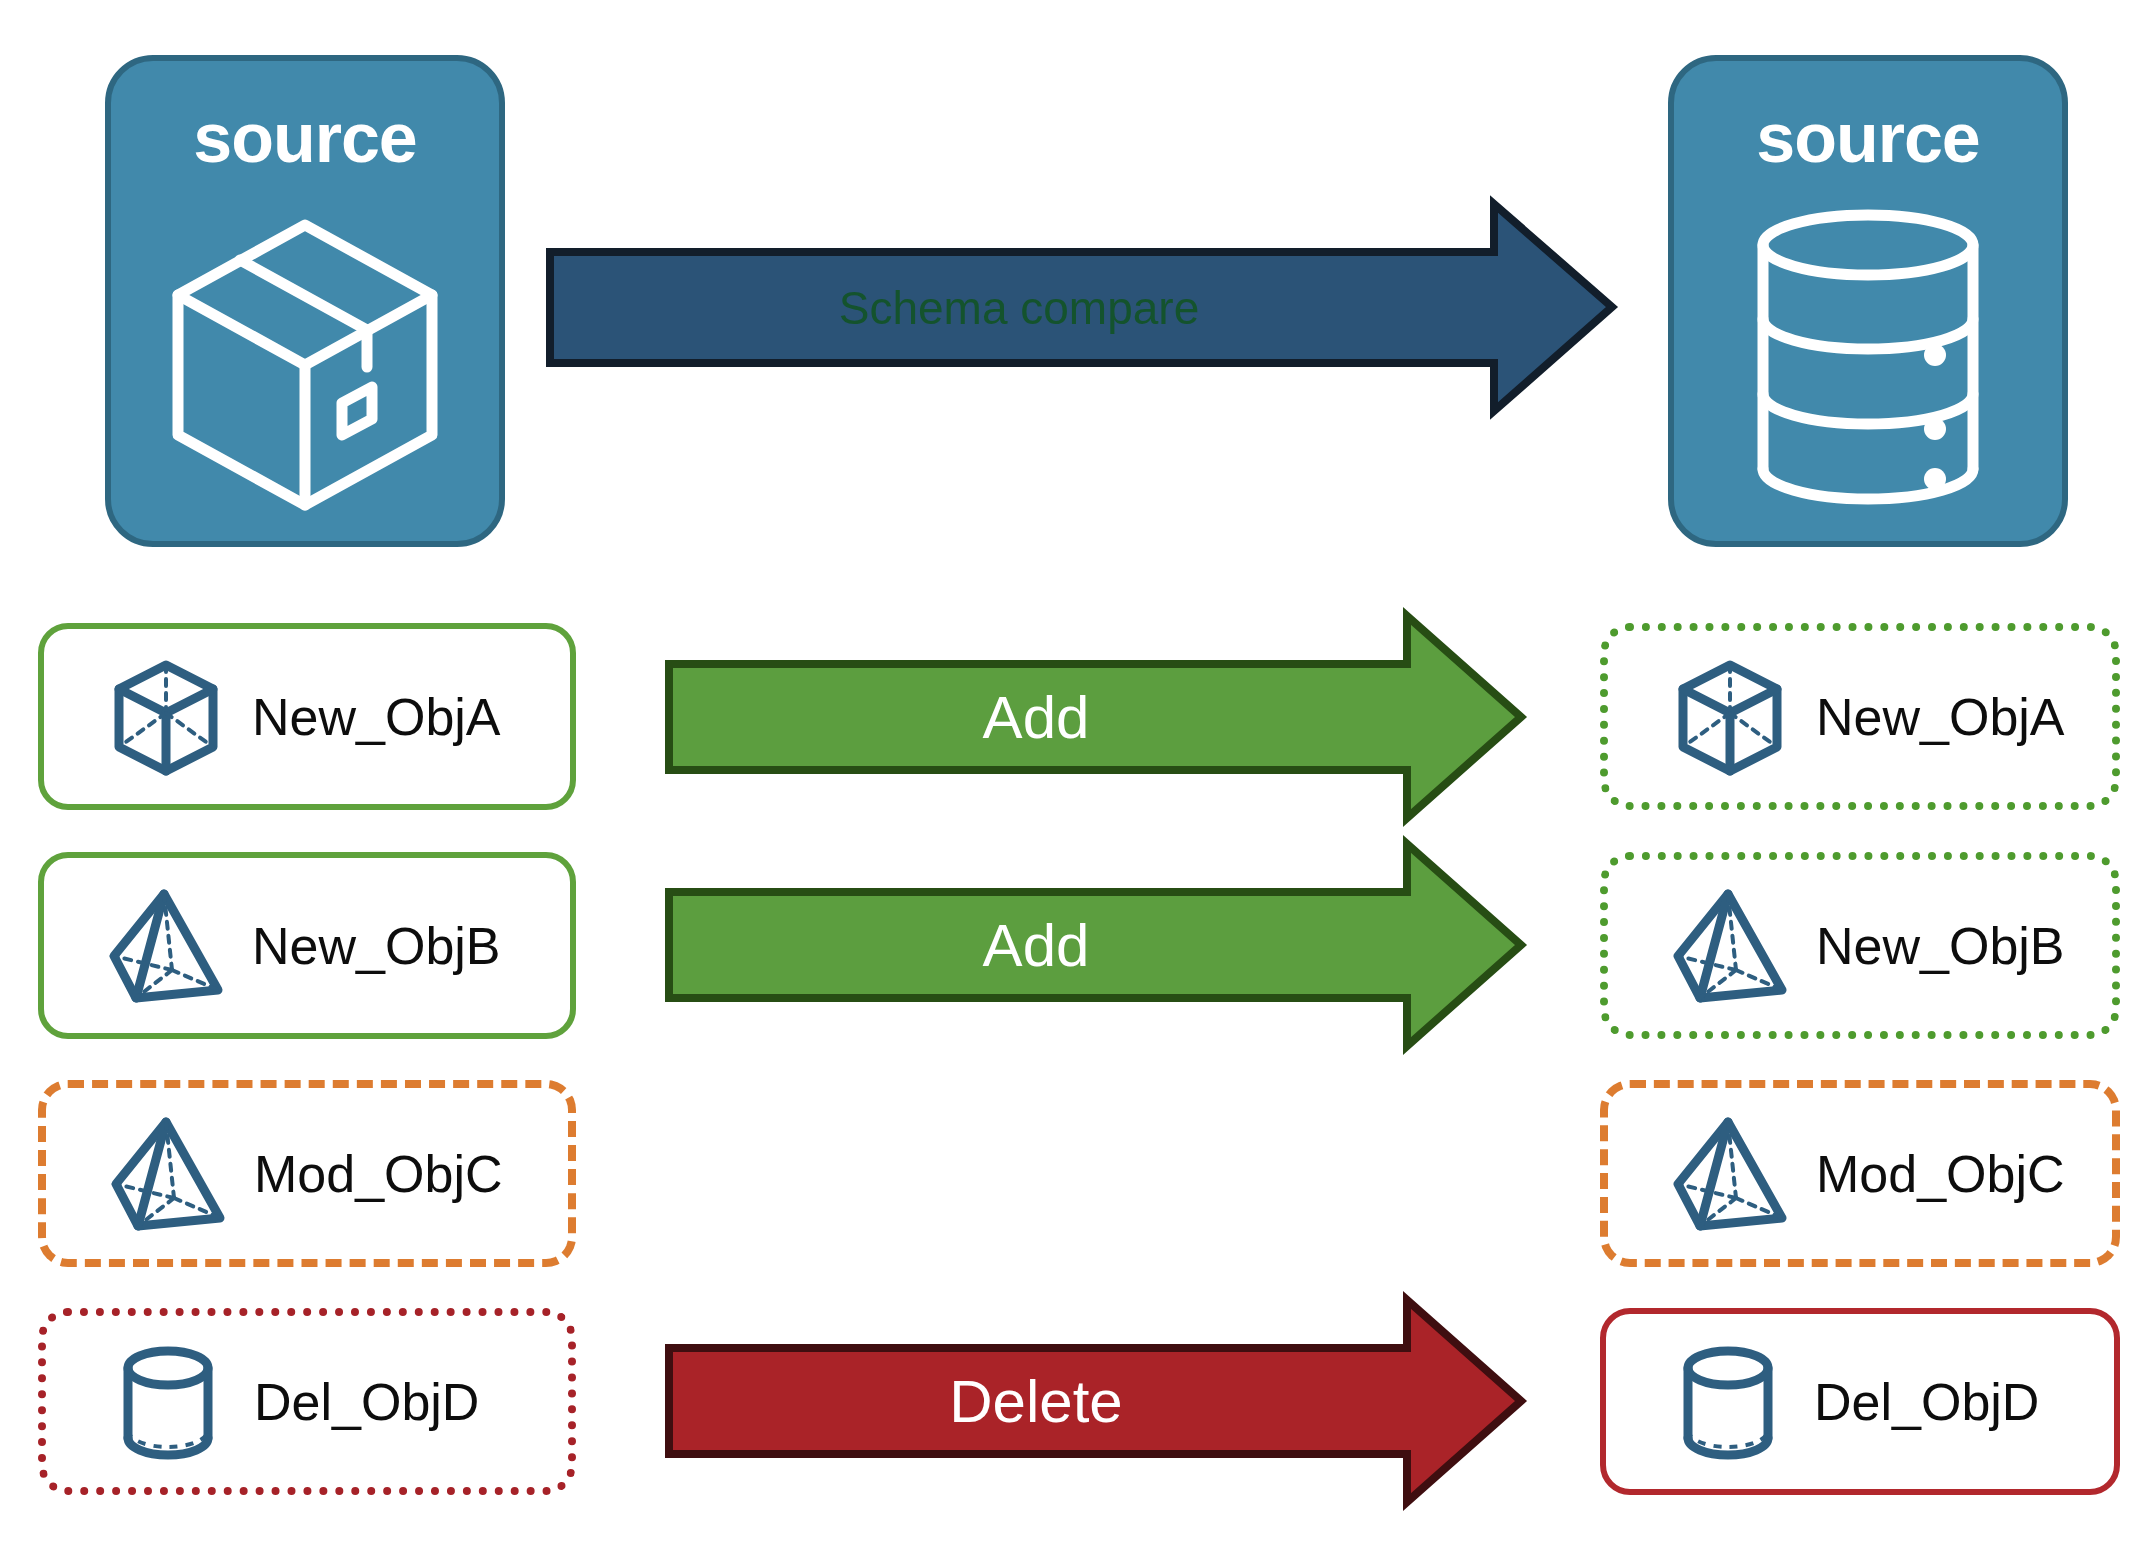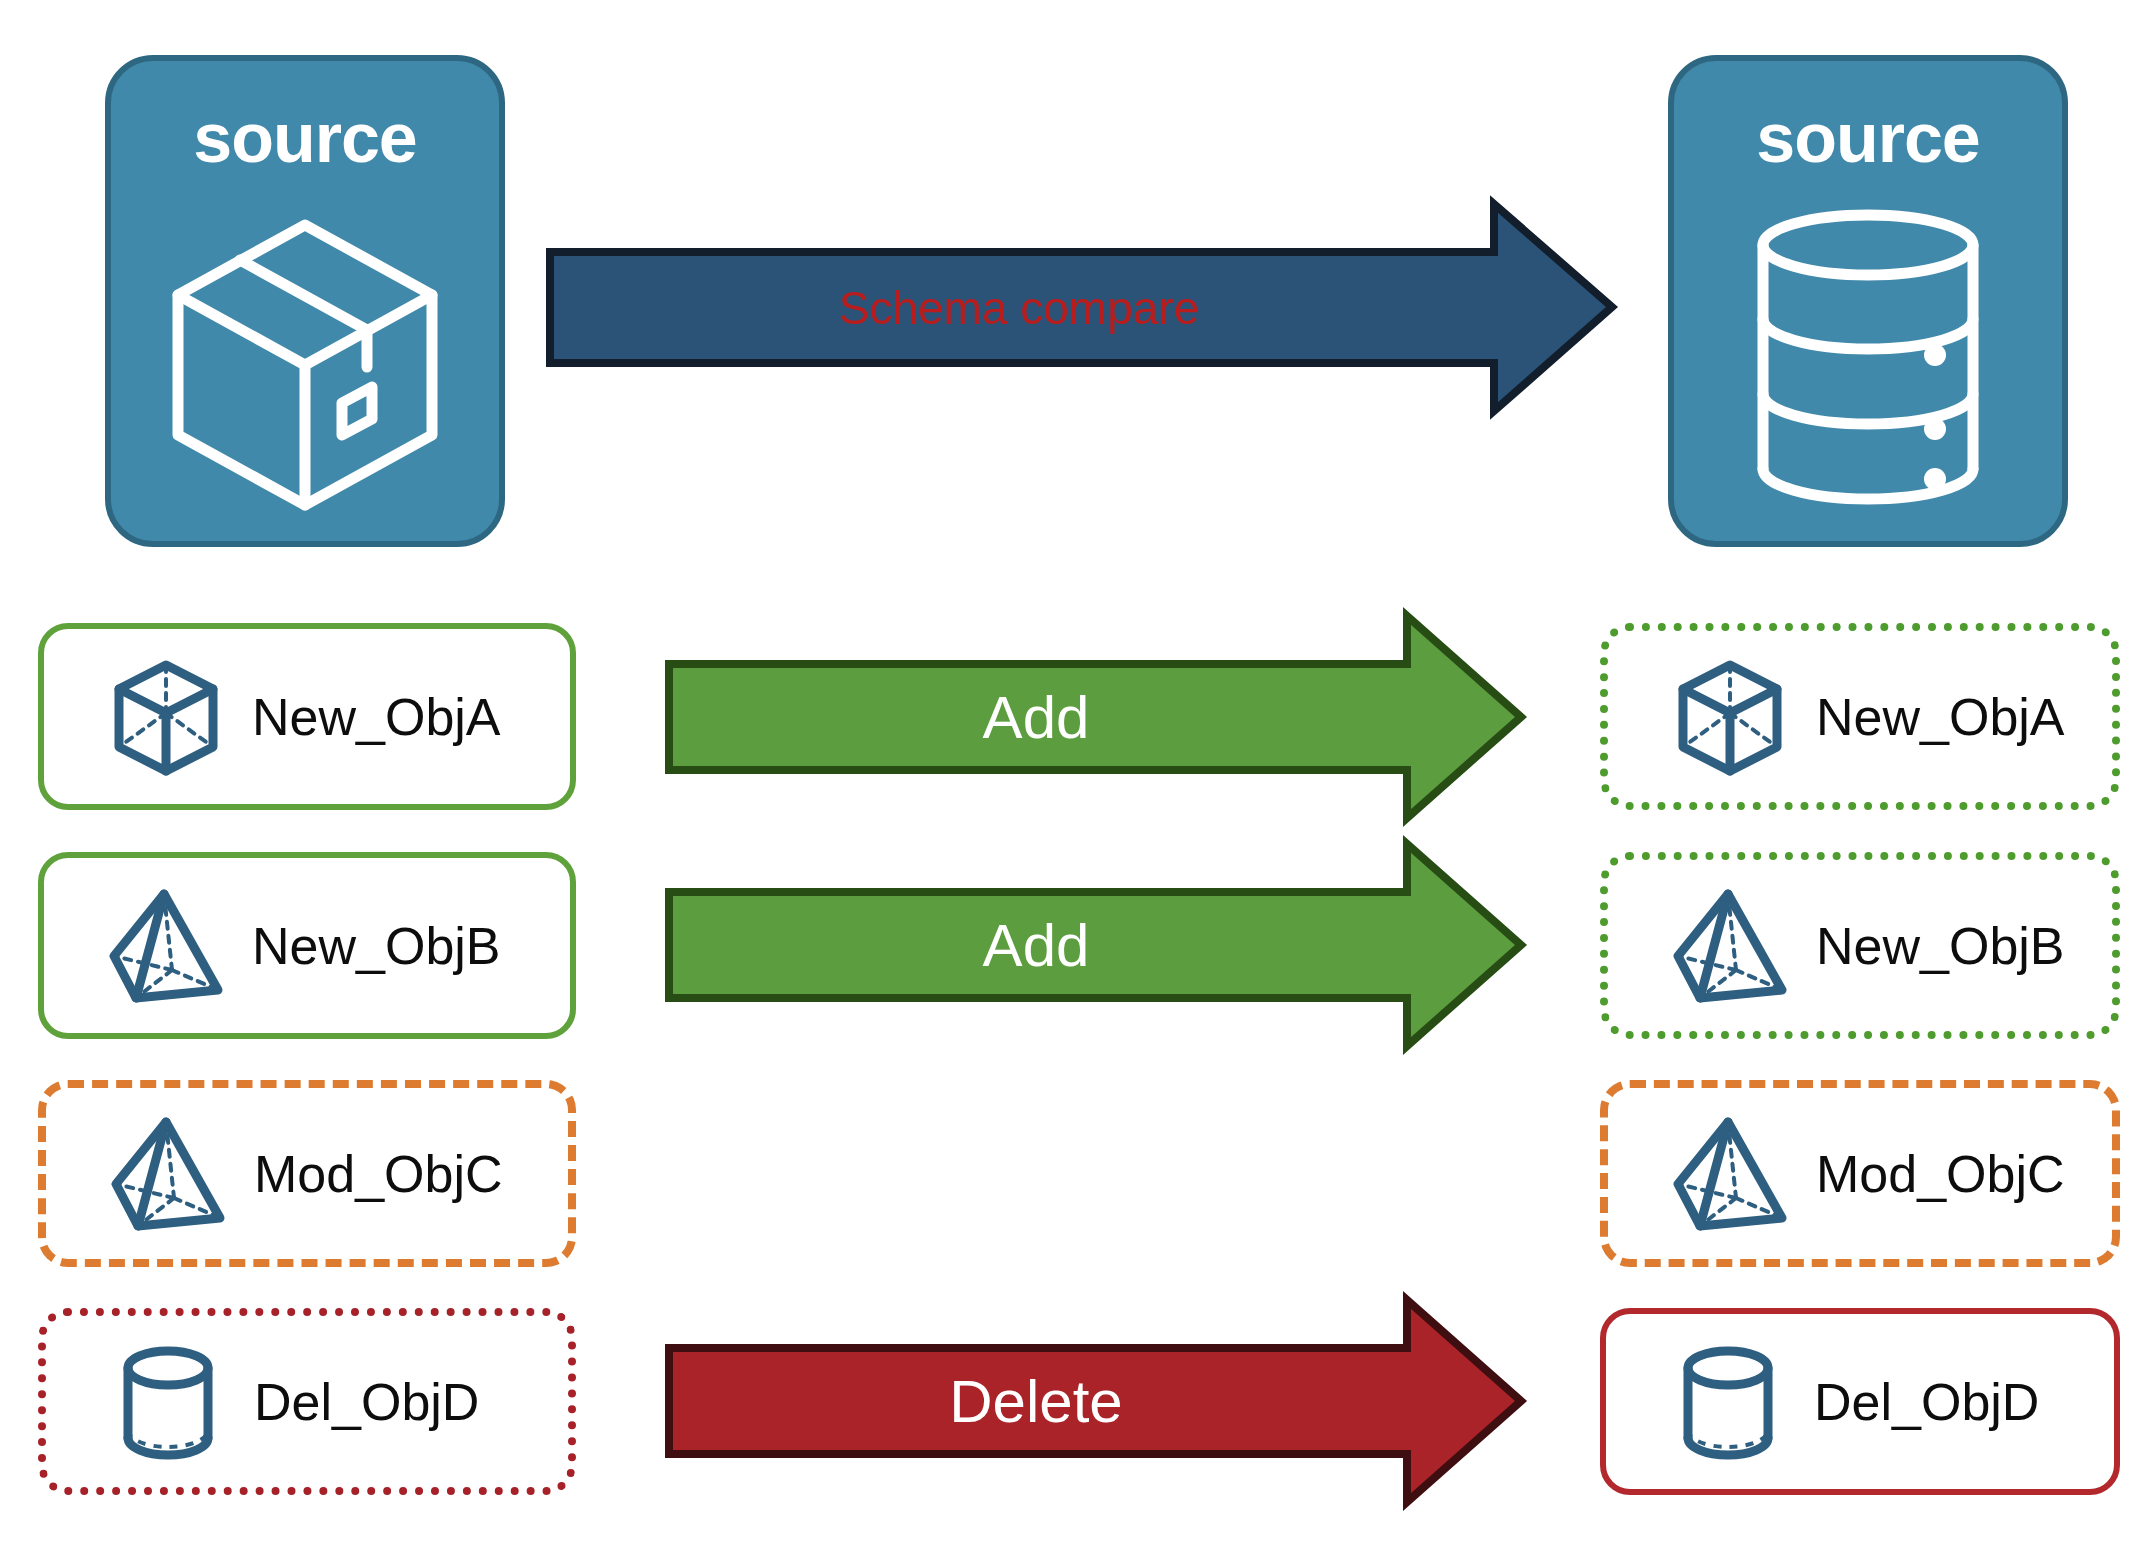--- a/index.html
+++ b/index.html
@@ -22,21 +22,21 @@
   }
   .endpoint .ep-icon{flex:1;display:flex;align-items:center;justify-content:center;width:100%;}
   #source-card{left:105px;top:55px;}
   #target-card{left:1668px;top:55px;}
 
   
   #compare-arrow{position:absolute;left:546px;top:200px;width:1072px;height:215px;}
   #compare-arrow .arrow-label{
     position:absolute;left:0;top:0;width:946px;height:215px;
     display:flex;align-items:center;justify-content:center;
-    color:#b91c1c;font-size:46px;pointer-events:none;
+    color:#14532d;font-size:46px;pointer-events:none;
   }
 
   
   .obj-card{
     position:absolute;
     box-sizing:border-box;
     background:#ffffff;
     border-radius:30px;
     display:flex;align-items:center;
   }

